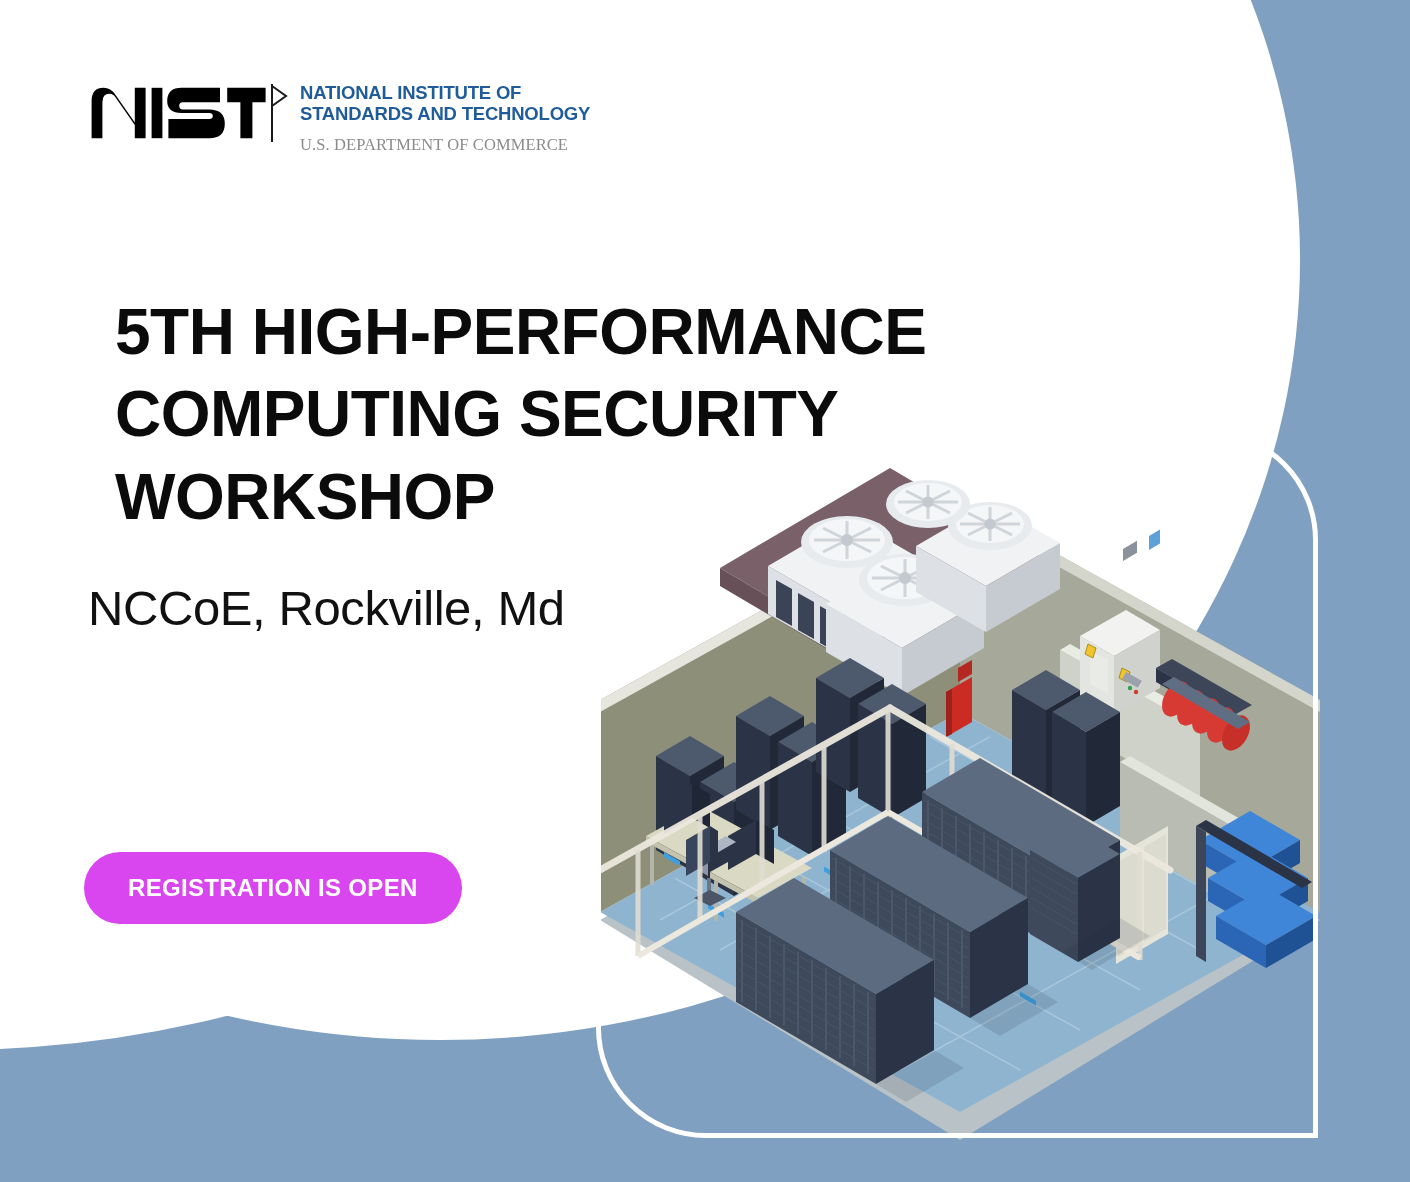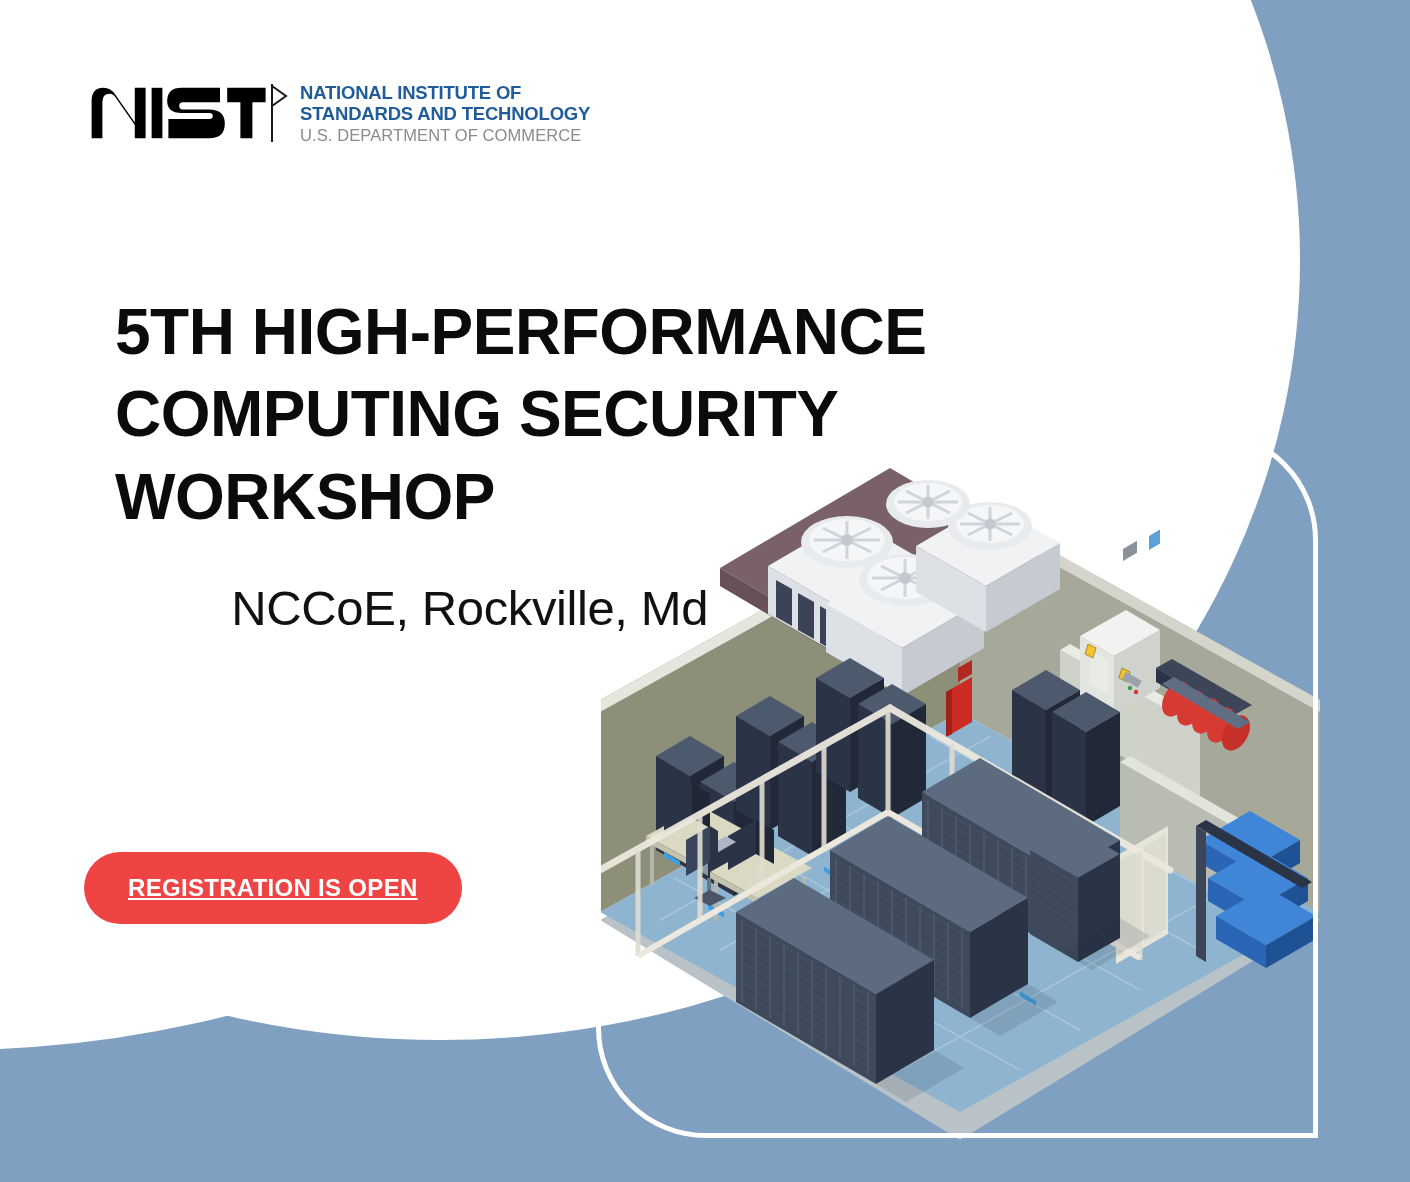--- a/index.html
+++ b/index.html
@@ -53,51 +53,50 @@
     display:flex;flex-direction:column;justify-content:center;
     margin-left:4px;
   }
   .logo-l1,.logo-l2{
     font-size:18.5px;font-weight:bold;color:#1f5c99;
     letter-spacing:-0.2px;line-height:1.14;white-space:nowrap;
     font-family:"Liberation Sans",sans-serif;
   }
   .logo-l3{
     font-size:16.5px;color:#8b8b8b;letter-spacing:0.1px;
-    line-height:1.3;white-space:nowrap;margin-top:1px;
-    font-family:Liberation Sans, sans-serif;
+    line-height:1.3;white-space:nowrap;margin-top:10px;
+    font-family:Liberation Serif, serif;
   }
   
   .title{
     position:absolute;left:88px;top:248px;width:880px;
     z-index:6;
     font-size:64px;font-weight:bold;color:#0b0b0b;
     line-height:1.29;letter-spacing:-0.5px;
     text-transform:uppercase;
     margin-left:27px;
   }
   .subtitle{
     position:absolute;left:88px;top:578px;width:620px;
     z-index:6;
     font-size:49px;color:#111111;line-height:1.24;
-    font-weight:400;letter-spacing:-0.4px;text-align:right;
+    font-weight:400;letter-spacing:-0.4px;
   }
   .subtitle div{white-space:nowrap;}
   .cta{
     position:absolute;left:84px;top:852px;
     z-index:6;
     display:inline-flex;align-items:center;justify-content:center;
     padding:22px 44px;
-    background:#ef4444;
+    background:#d946ef;
     color:#ffffff;
     font-size:24px;font-weight:bold;letter-spacing:0.3px;
     border:none;border-radius:50px;
     cursor:pointer;
     font-family:"Liberation Sans",sans-serif;
-    text-decoration:underline;
   }
   
   .illus{
     position:absolute;left:560px;top:400px;
     width:800px;height:780px;
     z-index:3;
   }
   .illus svg{display:block;width:800px;height:780px;}
 </style>
 </head>

